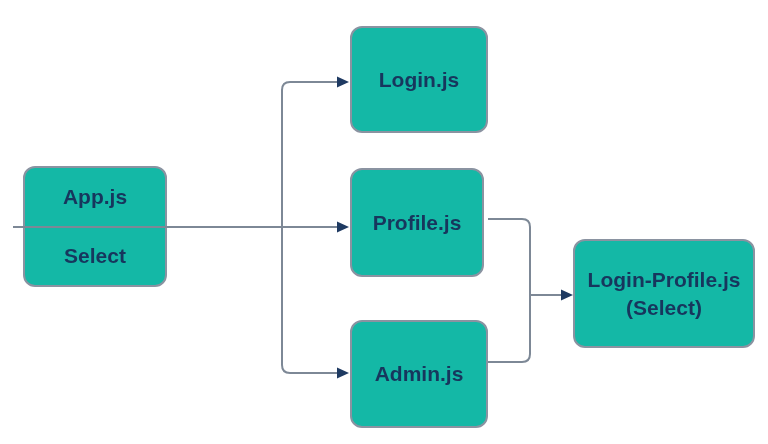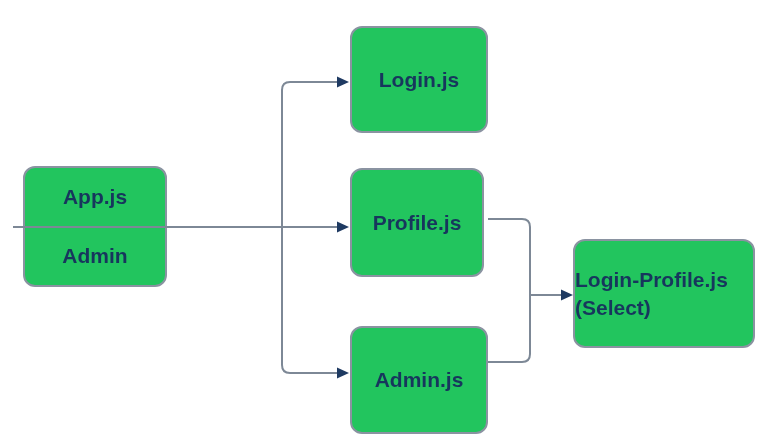--- a/index.html
+++ b/index.html
@@ -11,44 +11,44 @@
     position: relative;
     width: 768px;
     height: 444px;
     background: var(--bg, #ffffff);
     overflow: hidden;
     font-family: "Liberation Sans", sans-serif;
   }
   .node {
     position: absolute;
     box-sizing: border-box;
-    background: #22c55e;
+    background: #14b8a6;
     border: 2px solid var(--border, #8a93a1);
     border-radius: 12px;
     color: var(--text, #17365d);
     font-weight: bold;
     font-size: 21px;
     display: flex;
     flex-direction: column;
     justify-content: center;
-    text-align: left;
+    text-align: center;
   }
   .node .row {
     flex: 1;
     display: flex;
     align-items: center;
     justify-content: center;
   }
   .node .line2 {
     line-height: 28px;
   }
   .node-app     { left: 23px;  top: 166px; width: 144px; height: 121px; }
   .node-login   { left: 350px; top: 26px;  width: 138px; height: 107px; }
   .node-profile { left: 350px; top: 168px; width: 134px; height: 109px; }
-  .node-admin   { left: 350px; top: 320px; width: 138px; height: 108px; margin-top: 6px; }
+  .node-admin   { left: 350px; top: 320px; width: 138px; height: 108px; }
   .node-modal   { left: 573px; top: 239px; width: 182px; height: 109px; }
 
   svg.edges {
     position: absolute;
     left: 0;
     top: 0;
     width: 768px;
     height: 444px;
     pointer-events: none;
   }
@@ -62,21 +62,21 @@
     stroke: none;
   }
 </style>
 </head>
 <body>
 
 <div class="canvas" style="--bg: #ffffff; --border: #8a93a1; --line: #7d8896; --arrow: #1e3a62; --text: #17365d;">
 
   <div class="node node-app">
     <div class="row">App.js</div>
-    <div class="row">Admin</div>
+    <div class="row">Select</div>
   </div>
 
   <div class="node node-login">
     <div class="row">Login.js</div>
   </div>
 
   <div class="node node-profile">
     <div class="row">Profile.js</div>
   </div>
 

